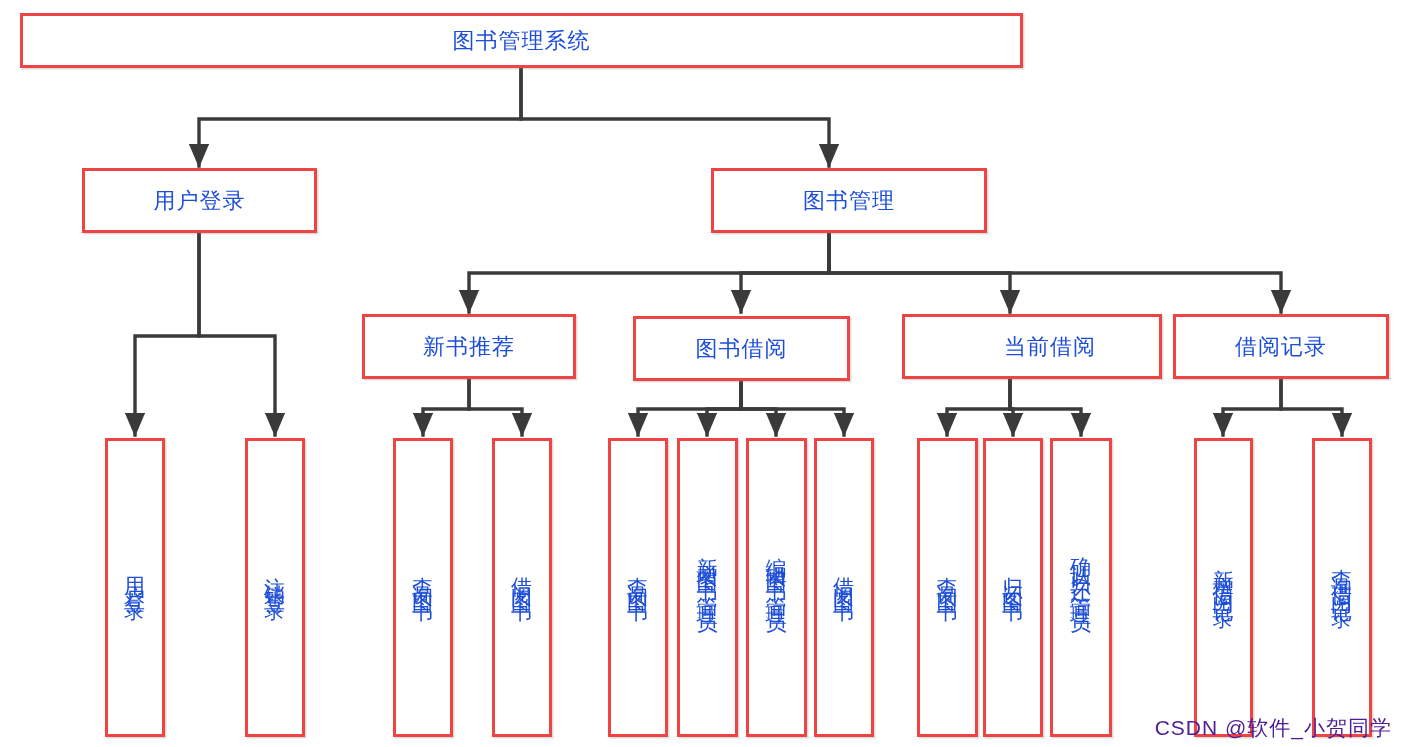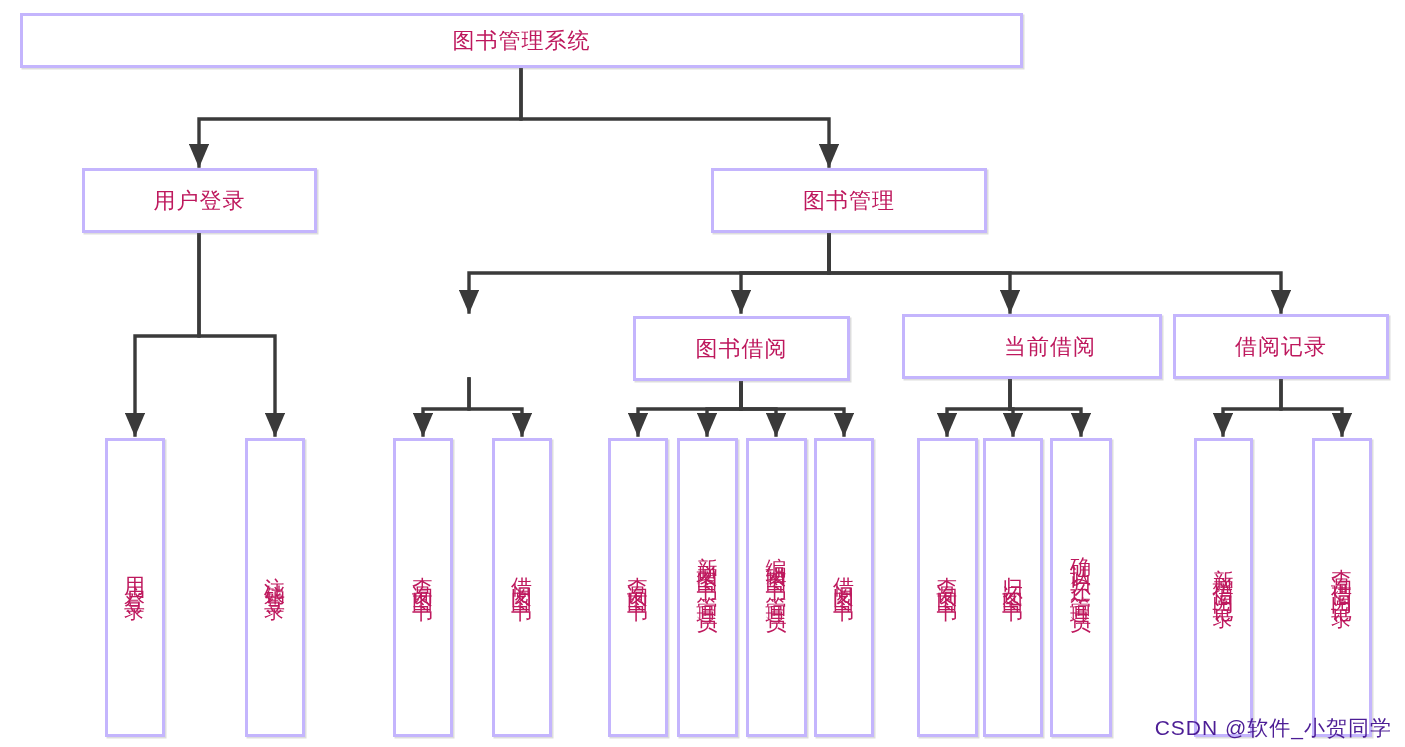--- a/index.html
+++ b/index.html
@@ -19,22 +19,22 @@
     position: absolute;
     left: 0; top: 0;
     width: 1405px;
     height: 747px;
     pointer-events: none;
   }
   .node, .leaf {
     position: absolute;
     box-sizing: border-box;
     background: #ffffff;
-    border: 3px solid #c4b5fd;
-    color: #be185d;
+    border: 3px solid #ef4444;
+    color: #1d4ed8;
     display: flex;
     align-items: center;
     justify-content: center;
     box-shadow: 1.5px 1.5px 0 rgba(120,120,120,0.25);
     z-index: 2;
   }
   .node {
     font-size: 22px;
     letter-spacing: 1px;
     white-space: nowrap;
@@ -112,20 +112,21 @@
       <path d="M1281 379 V409 H1223 V435"></path>
       <path d="M1281 379 V409 H1342 V435"></path>
     </g>
   </svg>
 
   <div class="node n-root">图书管理系统</div>
 
   <div class="node n-user-login">用户登录</div>
   <div class="node n-book-mgmt">图书管理</div>
 
+  <div class="node n-new-book-rec">新书推荐</div>
   <div class="node n-book-borrow">图书借阅</div>
   <div class="node n-current-borrow">当前借阅</div>
   <div class="node n-borrow-records">借阅记录</div>
 
   <div class="leaf l-user-login">用户登录</div>
   <div class="leaf l-logout">注销登录</div>
 
   <div class="leaf l-nb-query">查询图书</div>
   <div class="leaf l-nb-borrow">借阅图书</div>
 

